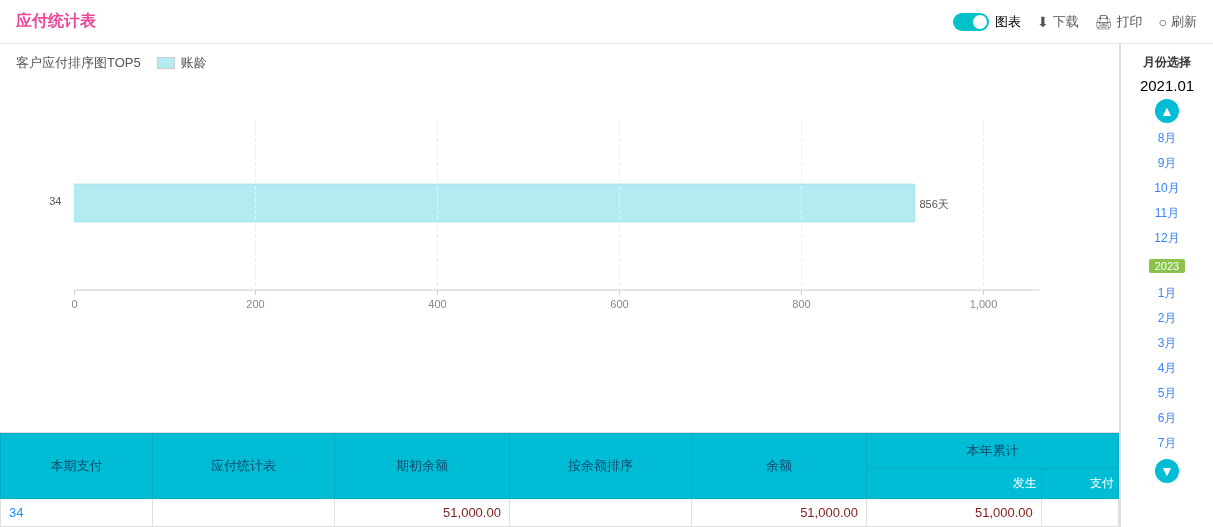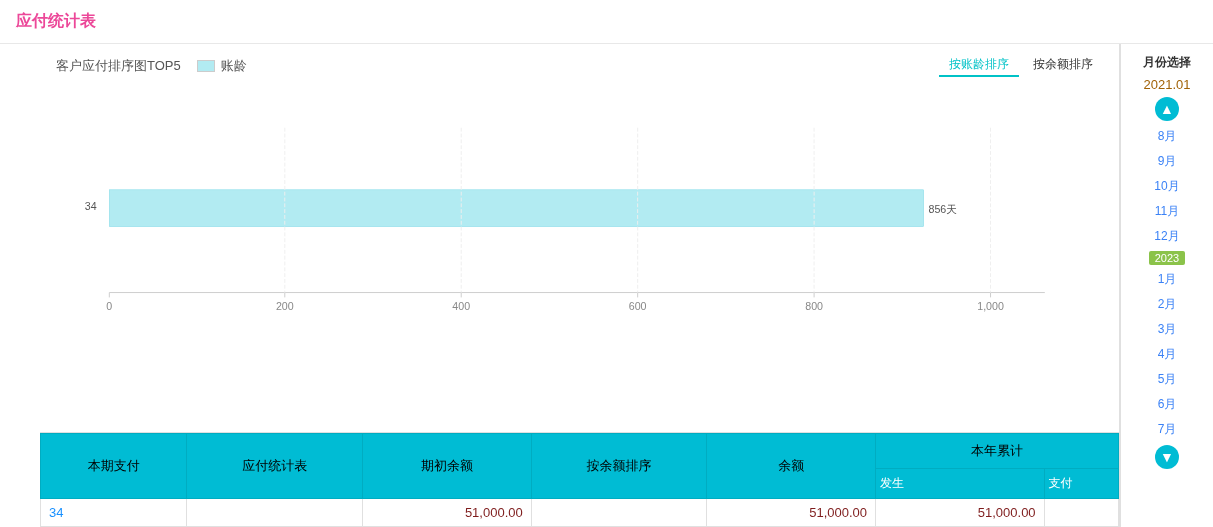--- a/index.html
+++ b/index.html
@@ -11,21 +11,21 @@
     .header { display: flex; align-items: center; justify-content: space-between; padding: 8px 16px; background: #fff; border-bottom: 1px solid #e8e8e8; height: 44px; }
     .header-title { font-size: 16px; font-weight: bold; color: #ec4899; }
     .header-actions { display: flex; align-items: center; gap: 16px; }
     .toggle-group { display: flex; align-items: center; gap: 6px; }
     .toggle-switch { width: 36px; height: 18px; background: #00c2c7; border-radius: 9px; position: relative; cursor: pointer; }
     .toggle-switch::after { content: ''; position: absolute; width: 14px; height: 14px; background: #fff; border-radius: 50%; top: 2px; right: 2px; }
     .action-btn { display: flex; align-items: center; gap: 4px; color: #555; cursor: pointer; font-size: 13px; }
     .action-icon { font-size: 14px; }
 
     
-    .main-content { display: flex; flex: 1; overflow: hidden; padding-left: 40px; }
+    .main-content { display: flex; flex: 1; overflow: hidden; }
 
     
     .chart-table-area { flex: 1; display: flex; flex-direction: column; overflow: hidden; }
 
     
     .chart-section { flex: 1; padding: 10px 16px; background: #fff; position: relative; }
     .chart-header { display: flex; align-items: center; justify-content: space-between; margin-bottom: 8px; }
     .chart-legend { display: flex; align-items: center; gap: 16px; }
     .legend-item { display: flex; align-items: center; gap: 6px; font-size: 12px; color: #555; }
     .legend-color-box { width: 18px; height: 12px; background: #b2ebf2; border: 1px solid #ccc; }
@@ -33,62 +33,76 @@
     .sort-btn { padding: 2px 10px; border: none; background: none; cursor: pointer; font-size: 12px; color: #333; border-bottom: 2px solid transparent; }
     .sort-btn.active { border-bottom: 2px solid #00c2c7; color: #00c2c7; }
 
     
     .chart-svg-container { position: relative; width: 100%; height: 260px; }
 
     
     .table-section { background: #fff; border-top: 1px solid #e0e0e0; }
     .table-wrapper { overflow-x: auto; }
     table { width: 100%; border-collapse: collapse; }
-    .table-header-row-1 th { background: #00bcd4; color: #000000; text-align: center; padding: 8px 6px; font-weight: normal; border: 1px solid #00acc1; font-size: 13px; }
-    .table-header-row-2 th { background: #00bcd4; color: #fff; text-align: left; padding: 6px 4px; font-weight: normal; border: 1px solid #00acc1; font-size: 12px; font-family: Liberation Serif, serif; }
+    .table-header-row-1 th { background: #00bcd4; color: #0c4a6e; text-align: center; padding: 8px 6px; font-weight: normal; border: 1px solid #00acc1; font-size: 13px; }
+    .table-header-row-2 th { background: #00bcd4; color: #fff; text-align: right; padding: 6px 4px; font-weight: normal; border: 1px solid #00acc1; font-size: 12px; font-family: Liberation Serif, serif; }
     .table-data-row td { text-align: right; padding: 6px 8px; border: 1px solid #e0e0e0; font-size: 13px; color: #7f1d1d; background: #fff; }
     .table-data-row td.link-cell { color: #1890ff; cursor: pointer; text-align: left; }
 
     
     .right-sidebar { width: 93px; background: #fff; border-left: 1px solid #e0e0e0; display: flex; flex-direction: column; align-items: center; padding: 6px 0; overflow-y: auto; }
     .sidebar-title { font-size: 12px; color: #333; padding: 4px 0; font-weight: bold; text-align: center; }
-    .sidebar-year-label { font-size: 13px; color: #a16207; padding: 2px 0; text-align: center; }
+    .sidebar-year-label { font-size: 15px; color: #000000; padding: 2px 0; text-align: center; }
     .sidebar-nav-btn { width: 24px; height: 24px; border-radius: 50%; background: #00bcd4; color: #fff; display: flex; align-items: center; justify-content: center; cursor: pointer; font-size: 14px; margin: 3px 0; }
     .sidebar-month-item { font-size: 12px; color: #3b82f6; padding: 4px 0; cursor: pointer; text-align: center; width: 100%; }
-    .sidebar-year-badge { background: #8bc34a; color: #fff; font-size: 11px; padding: 1px 6px; border-radius: 2px; margin: 2px 0; text-align: center; cursor: pointer; }
+    .sidebar-year-badge { background: #8bc34a; color: #fff; font-size: 11px; padding: 1px 6px; border-radius: 2px; margin: 8px 0; text-align: center; cursor: pointer; }
     .chart-x-label { font-size: 11px; fill: #888; }
     .chart-bar-label { font-size: 11px; fill: #555; }
   </style>
 </head>
 <body>
 
 <div class="app-container">
 
   <div class="header">
     <span class="header-title">应付统计表</span>
+    <div class="header-actions">
+      <div class="toggle-group">
+        <div class="toggle-switch"></div>
+        <span>图表</span>
+      </div>
+      <div class="action-btn">
+        <span class="action-icon">⬇</span>
+        <span>下载</span>
+      </div>
+      <div class="action-btn">
+        <span class="action-icon">🖨</span>
+        <span>打印</span>
+      </div>
+      <div class="action-btn">
+        <span class="action-icon">○</span>
+        <span>刷新</span>
+      </div>
+    </div>
   </div>
 
   <div class="main-content">
 
     <div class="chart-table-area">
 
       <div class="chart-section">
         <div class="chart-header">
           <div class="chart-legend">
             <div class="legend-item">
               <span>客户应付排序图TOP5</span>
             </div>
             <div class="legend-item">
               <div class="legend-color-box"></div>
               <span>账龄</span>
             </div>
-          </div>
-          <div class="chart-sort-btns">
-            <button class="sort-btn active">按账龄排序</button>
-            <button class="sort-btn">按余额排序</button>
           </div>
         </div>
 
         <div class="chart-svg-container">
           <svg width="100%" height="260" viewBox="0 0 1080 260" preserveAspectRatio="xMidYMid meet">
 
             <text x="42" y="125" class="chart-bar-label" text-anchor="end" fill="#555">34</text>
 
             <rect x="55" y="104" width="840" height="38" fill="#b2ebf2" stroke="#7dd9e6" stroke-width="0.5"></rect>
 

